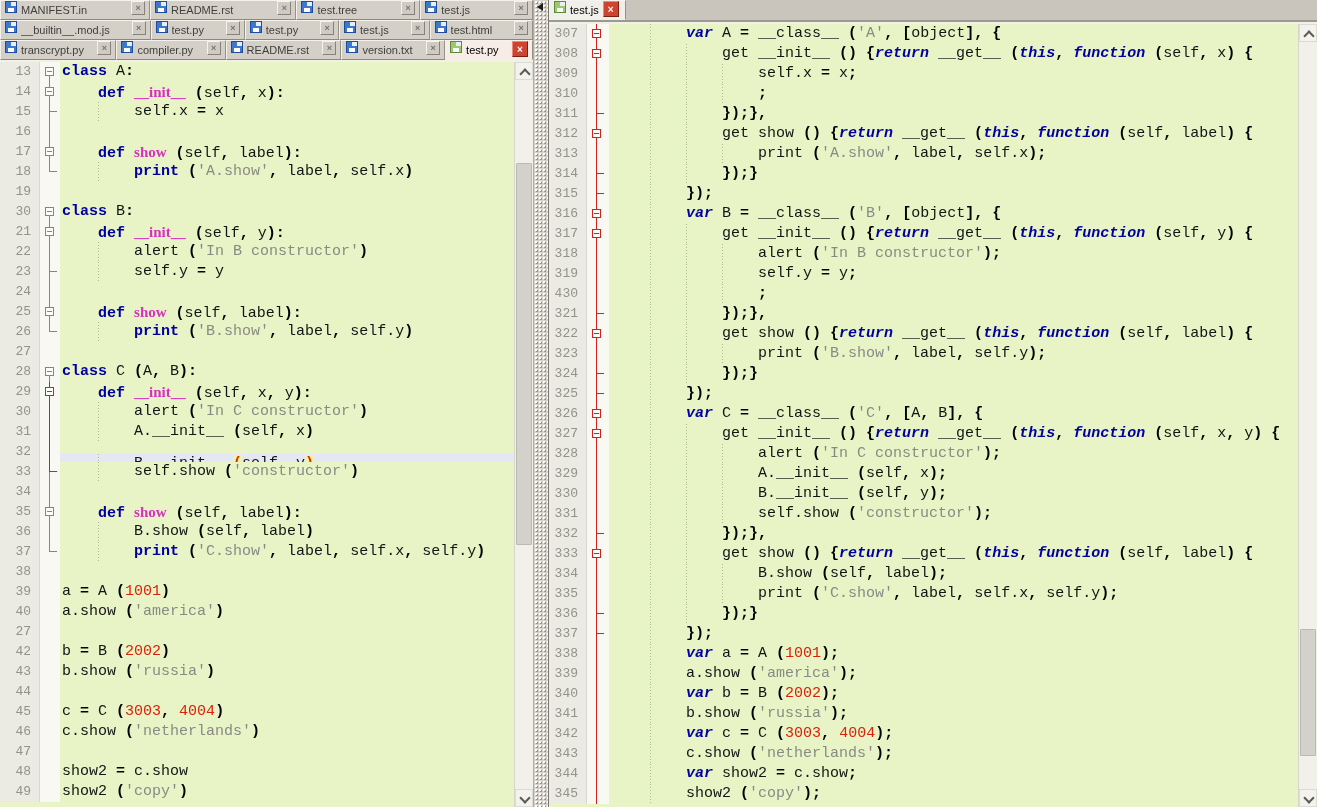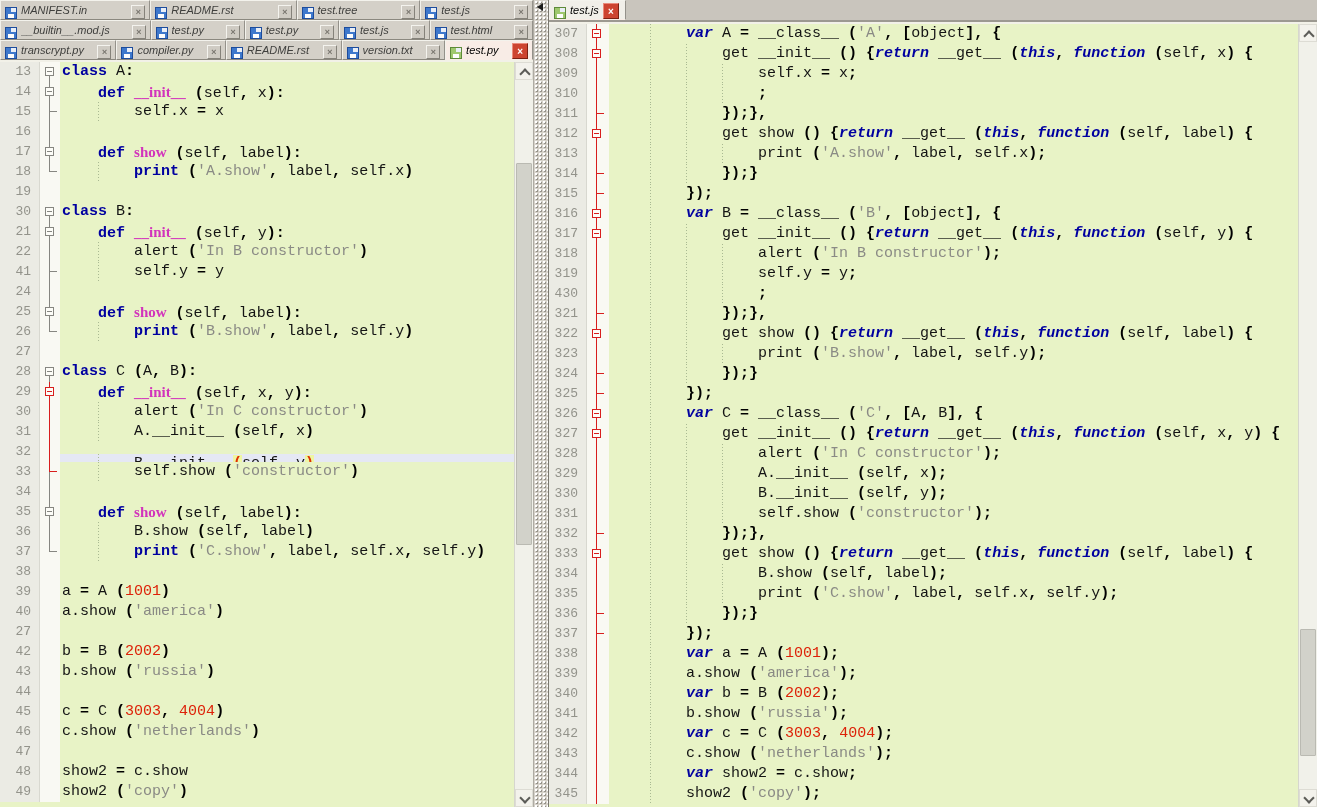--- a/index.html
+++ b/index.html
@@ -13,24 +13,24 @@
 
   
   .splitter{width:14px;position:relative;background:#d6d2ca;
     background-image:radial-gradient(#ffffff 26%,transparent 27%),radial-gradient(#96938b 26%,transparent 27%);
     background-size:4px 4px;background-position:0 0,1px 1px;border-left:1px solid #aeaba3;}
   .splitter::before{content:"";position:absolute;top:3px;left:3px;
     border-top:4px solid transparent;border-bottom:4px solid transparent;border-right:6px solid #1c1c1c;}
 
   
   .tabrow{height:20px;display:flex;background:#c9c5bd;overflow:hidden;}
-  .tab{display:flex;align-items:flex-end;gap:4px;padding:0 4px;box-sizing:border-box;
+  .tab{display:flex;align-items:flex-start;gap:4px;padding:0 4px;box-sizing:border-box;
     flex:1 1 auto;min-width:0;height:20px;background:#d4d0c8;
     border-top:1px solid #f3f2ec;border-left:1px solid #f3f2ec;
-    border-right:1px solid #94918a;border-bottom:1px solid #8b887f;cursor:default;font-style:italic;}
+    border-right:1px solid #94918a;border-bottom:1px solid #8b887f;cursor:default;}
   .tab .lbl{flex:1;font-size:11px;color:#3f3f3d;white-space:nowrap;overflow:hidden;line-height:18px;}
   .tab.active{background:#f8ece6;border-bottom-color:#f8ece6;}
   .tab.active .lbl{color:#000;}
   .rtabbar{height:20px;background:#c9c5bd;border-bottom:2px solid #9c9991;display:flex;}
   .rtabbar .tab{flex:0 0 auto;padding-right:6px;background:#f1efe9;}
 
   
   .flop{width:12px;height:12px;flex:0 0 12px;position:relative;background:#3e78cc;border:1px solid #1d4c9c;box-sizing:border-box;}
   .flop::before{content:"";position:absolute;top:0;left:3px;width:5px;height:4px;background:#e9eef6;border-left:2px solid #3e78cc;}
   .flop::after{content:"";position:absolute;bottom:0;left:2px;width:6px;height:4px;background:#fdfdfd;}
@@ -256,21 +256,21 @@
             <span class="code"><span class="sg-p">    </span><span class="sg-k">def</span><span class="sg-p"> </span><span class="sg-d">__init__</span><span class="sg-p"> </span><span class="sg-o">(</span><span class="sg-p">self</span><span class="sg-o">,</span><span class="sg-p"> y</span><span class="sg-o">):</span></span>
           </div>
           <div class="row">
             <span class="ln">22</span>
             <span class="fold">
               <i class="fv" style="top:0px;bottom:0px;background:#868681"></i>
             </span>
             <span class="code"><i class="guide" style="left: 38px;"></i><span class="sg-p">        alert </span><span class="sg-o">(</span><span class="sg-s">'In B constructor'</span><span class="sg-o">)</span></span>
           </div>
           <div class="row">
-            <span class="ln">41</span>
+            <span class="ln">23</span>
             <span class="fold">
               <i class="fv" style="top:0px;bottom:0px;background:#868681"></i>
               <i class="ft" style="background:#868681"></i>
             </span>
             <span class="code"><i class="guide" style="left: 38px;"></i><span class="sg-p">        self.y </span><span class="sg-o">=</span><span class="sg-p"> y</span></span>
           </div>
           <div class="row">
             <span class="ln">24</span>
             <span class="fold">
               <i class="fv" style="top:0px;bottom:0px;background:#868681"></i>

